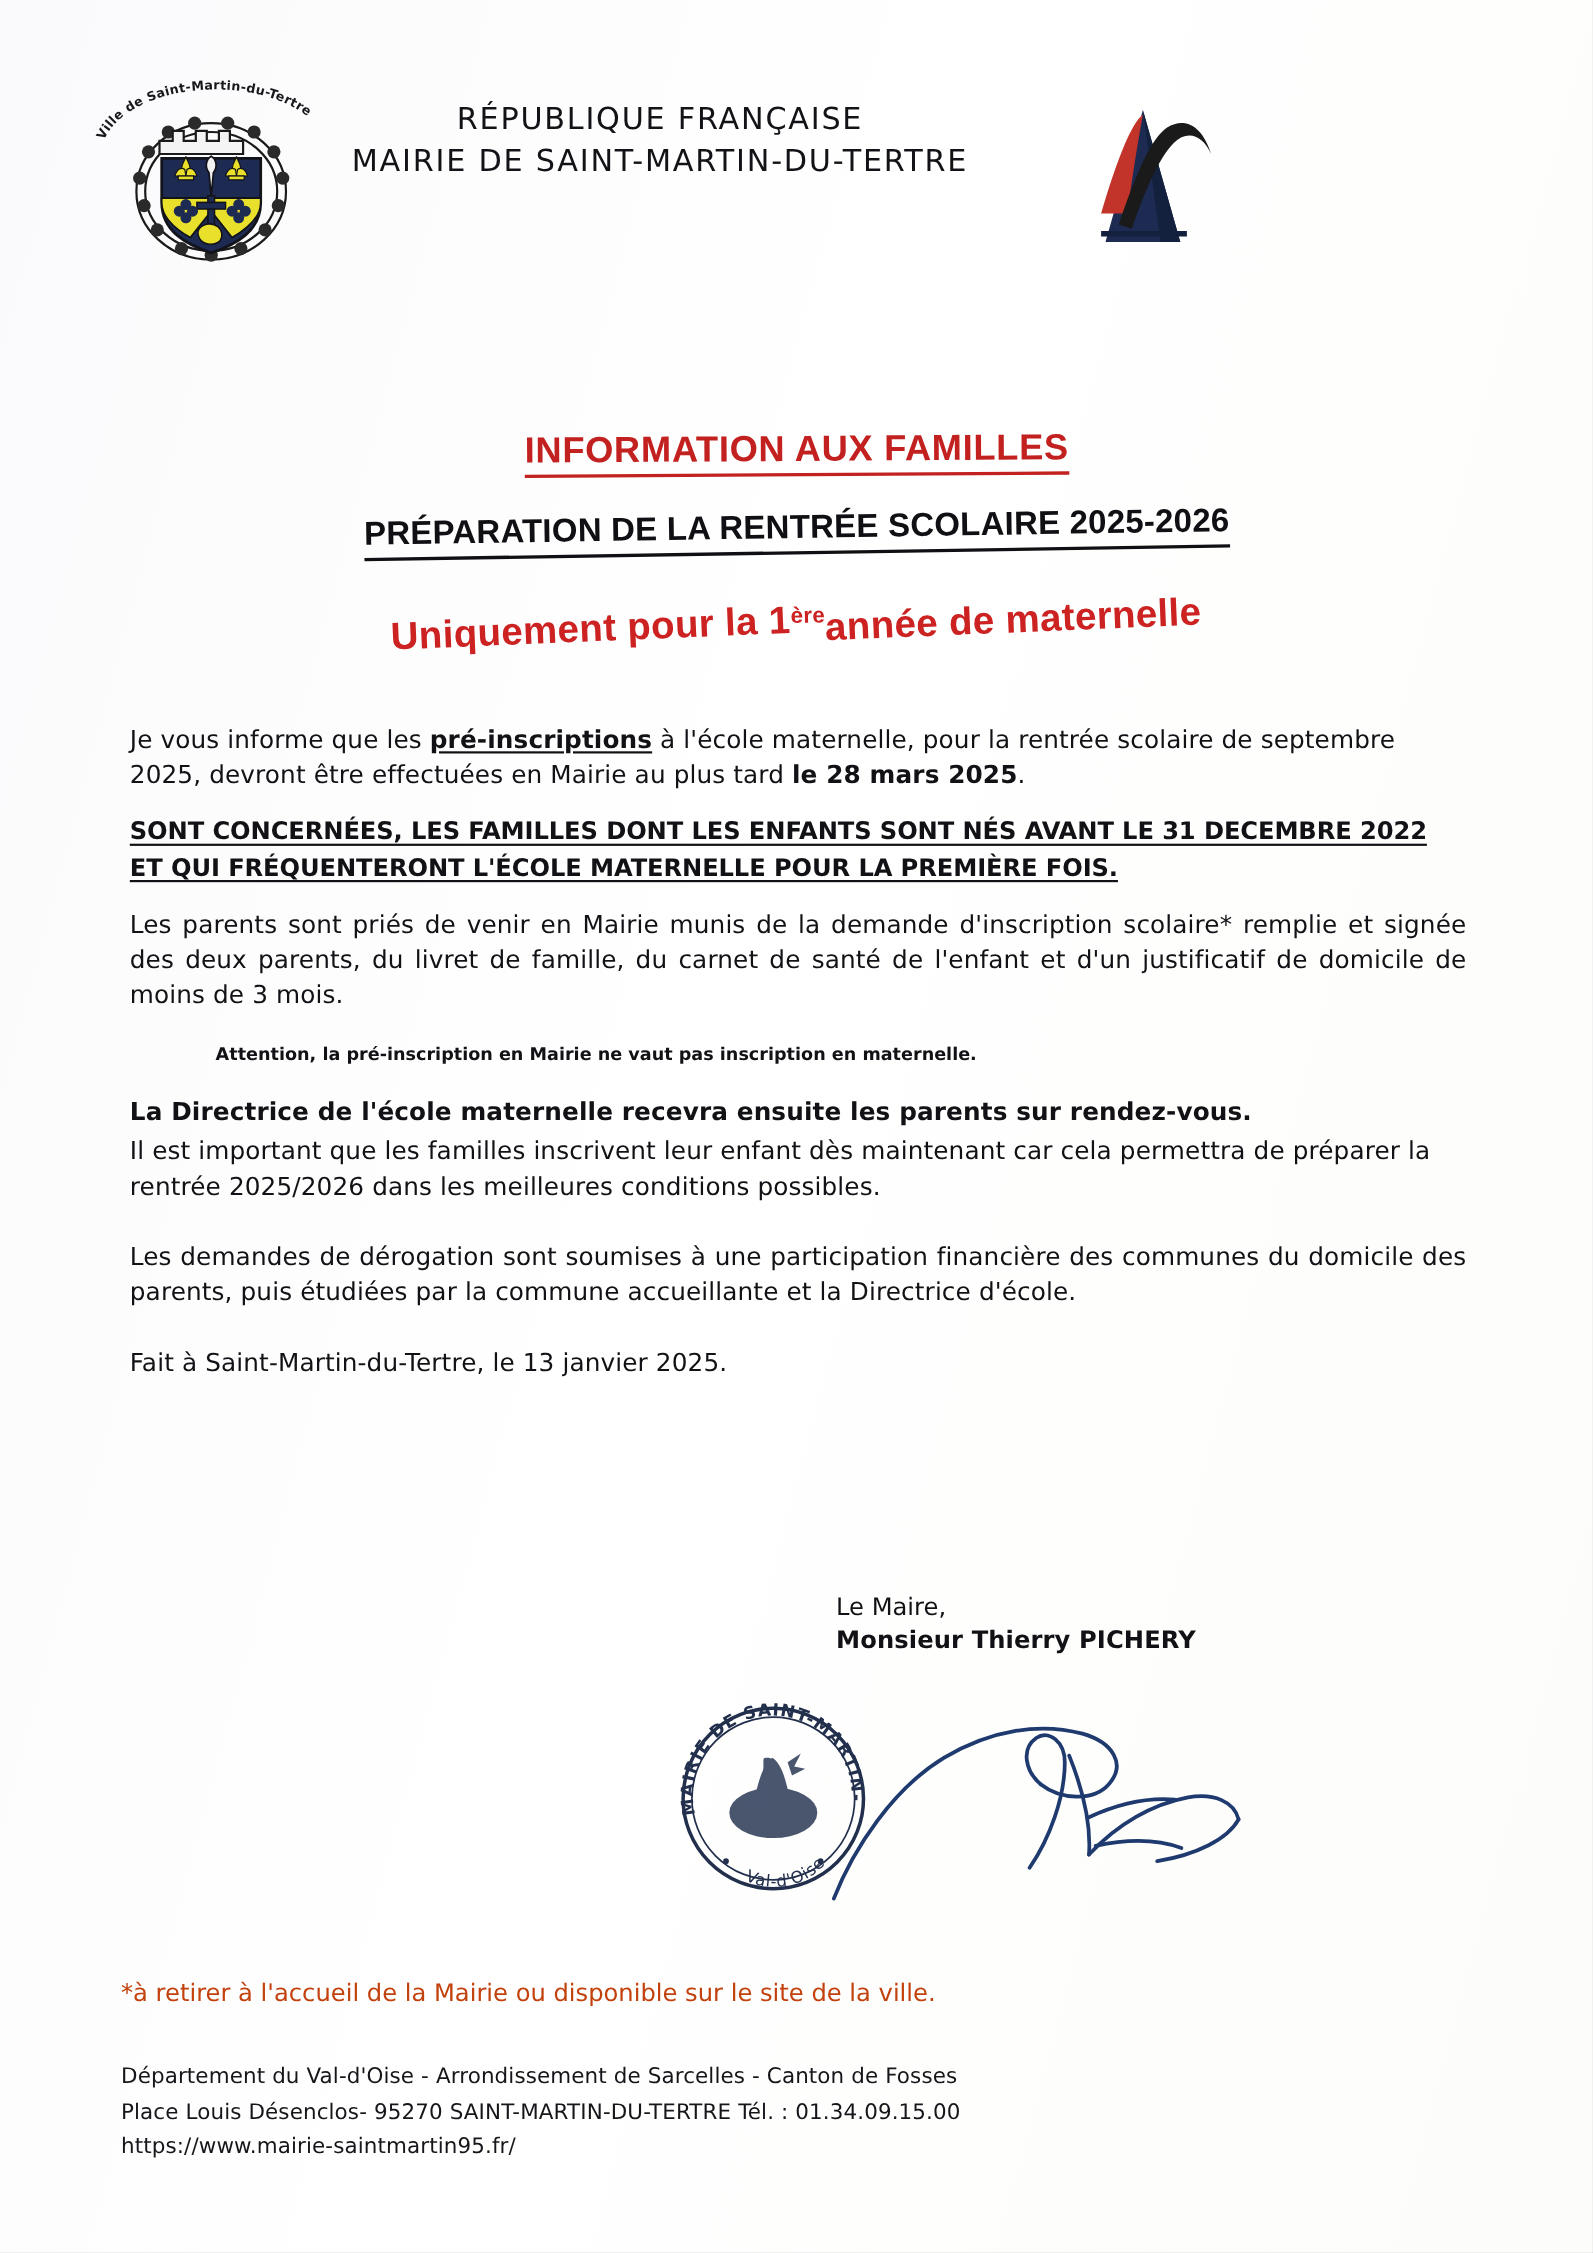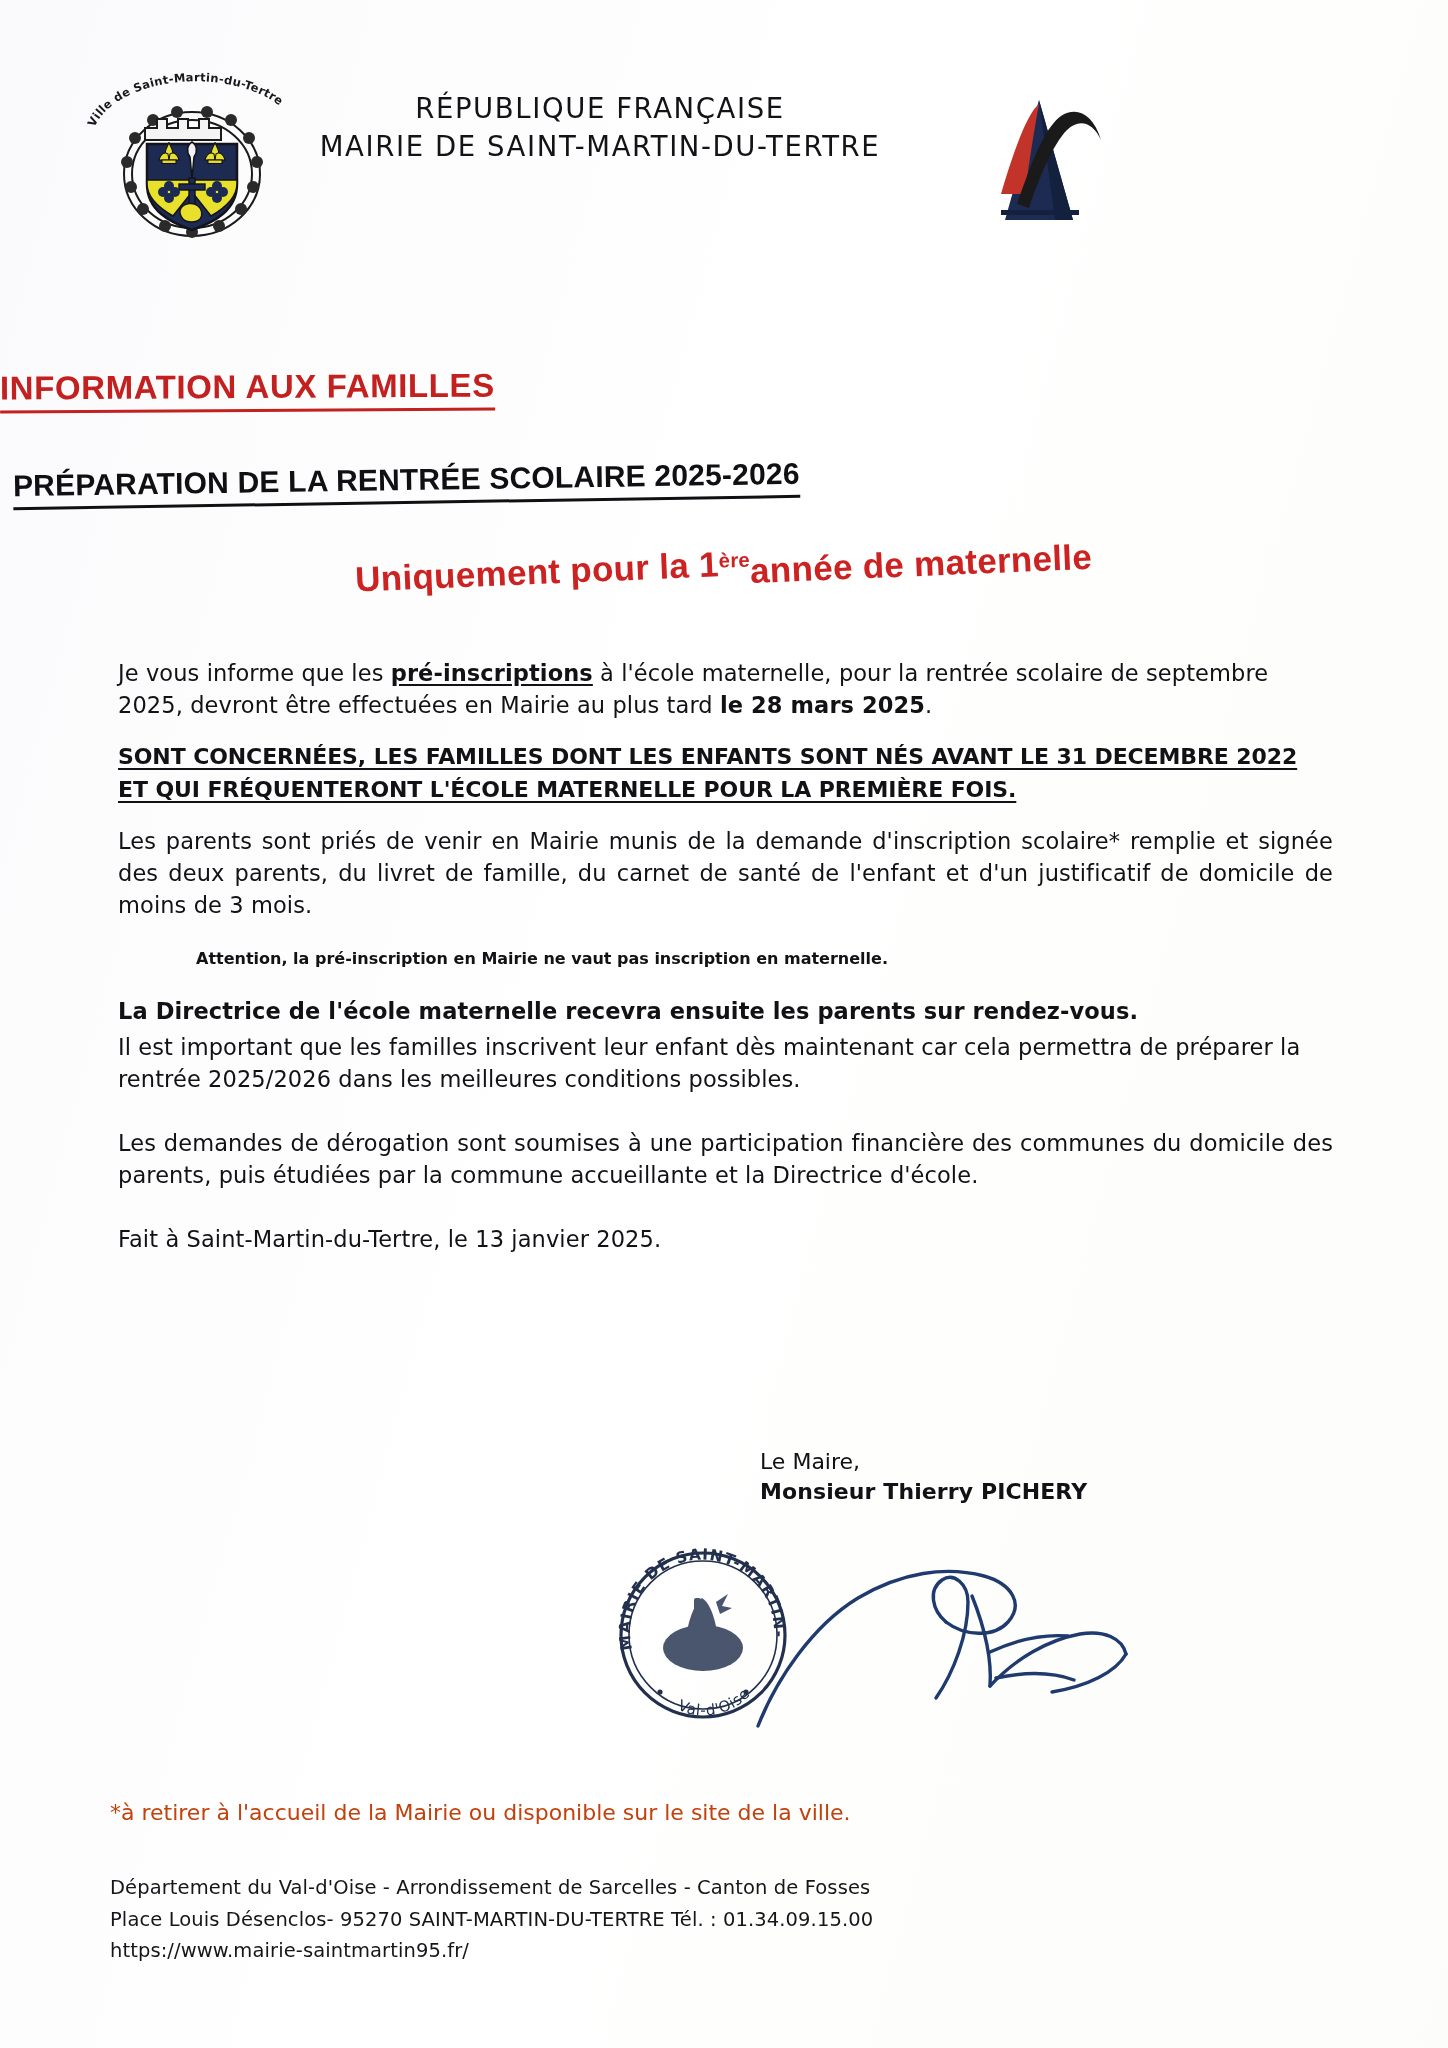--- a/index.html
+++ b/index.html
@@ -79,37 +79,37 @@
     position: absolute;
     right: 330px;
     top: 20px;
     width: 175px;
     height: 145px;
   }
 
   
   .title-block { position: absolute; left: 0; right: 0; }
   .t-info {
-    top: 368px;
+    top: 389px;
+    text-align: center;
   }
   .t-info span {
     font-family: "Liberation Sans", sans-serif;
     font-size: 33px;
     font-weight: bold;
     color: #c32020;
     letter-spacing: 0.6px;
     border-bottom: 3px solid #c32020;
     padding-bottom: 3px;
     display: inline-block;
     transform: rotate(-0.35deg);
   }
   .t-prep {
     top: 463px;
-    text-align: left;
-    margin-left: 13px;
+    text-align: center;
   }
   .t-prep span {
     font-family: "Liberation Sans", sans-serif;
     font-size: 30px;
     font-weight: bold;
     color: #101014;
     letter-spacing: 0.2px;
     border-bottom: 3px solid #101014;
     padding-bottom: 4px;
     display: inline-block;

